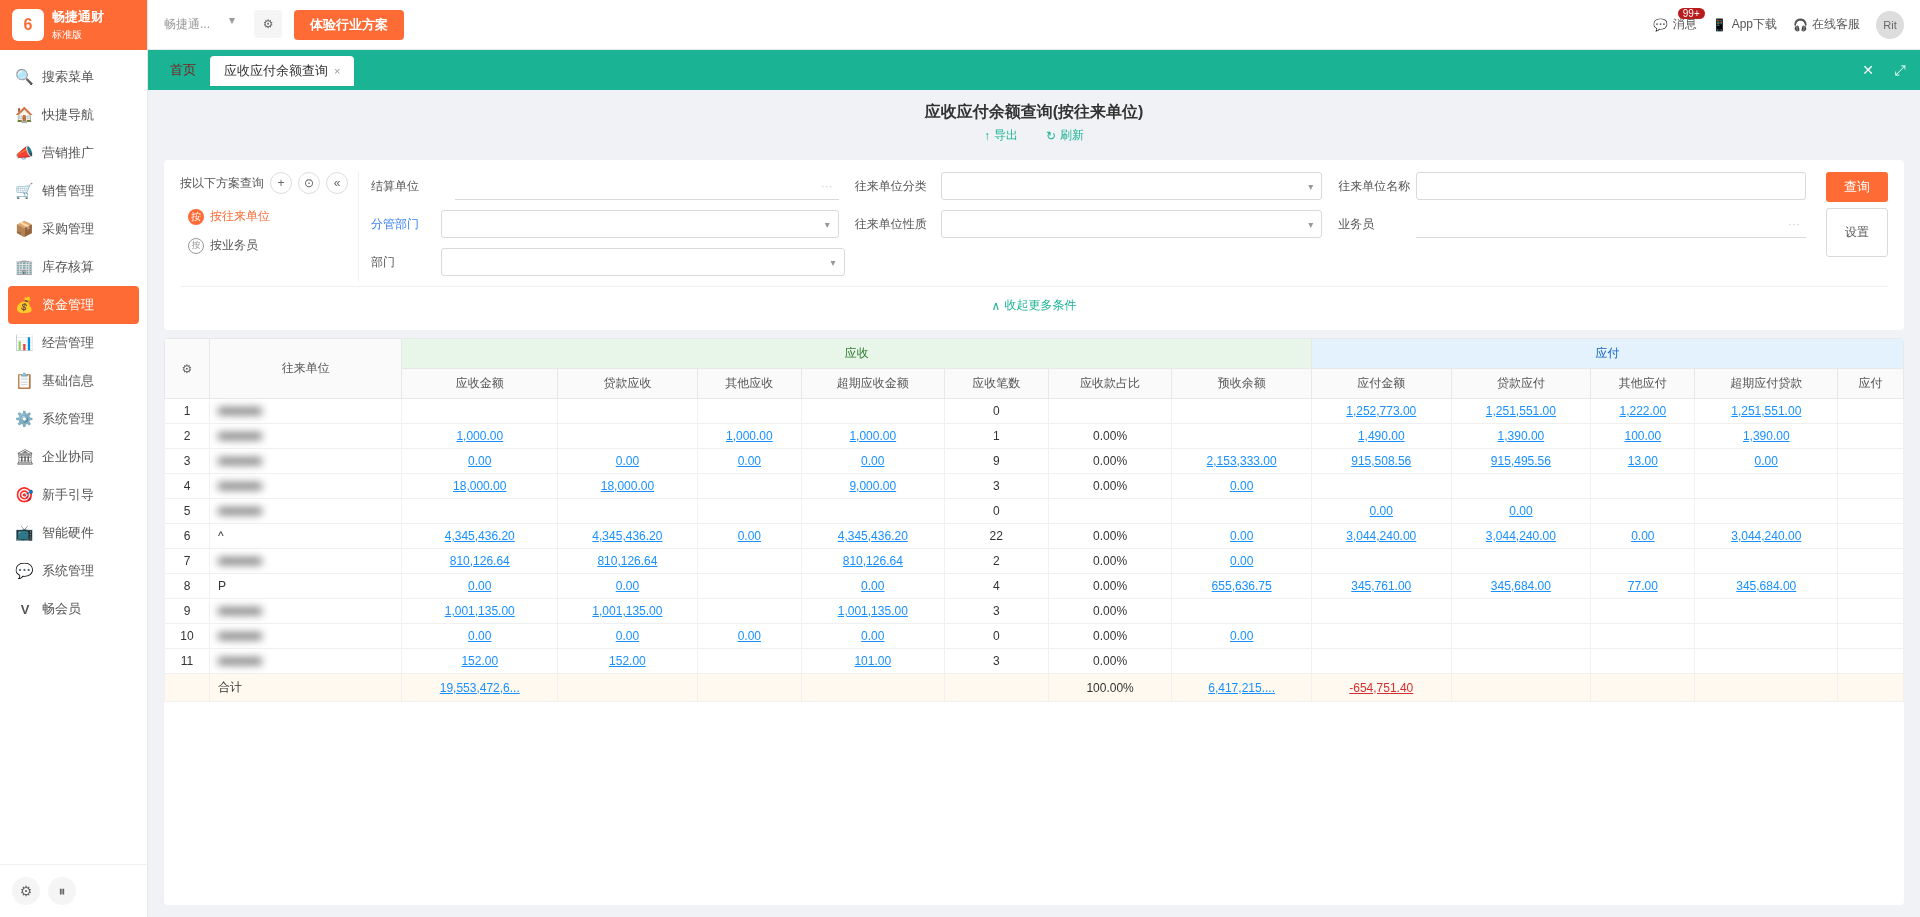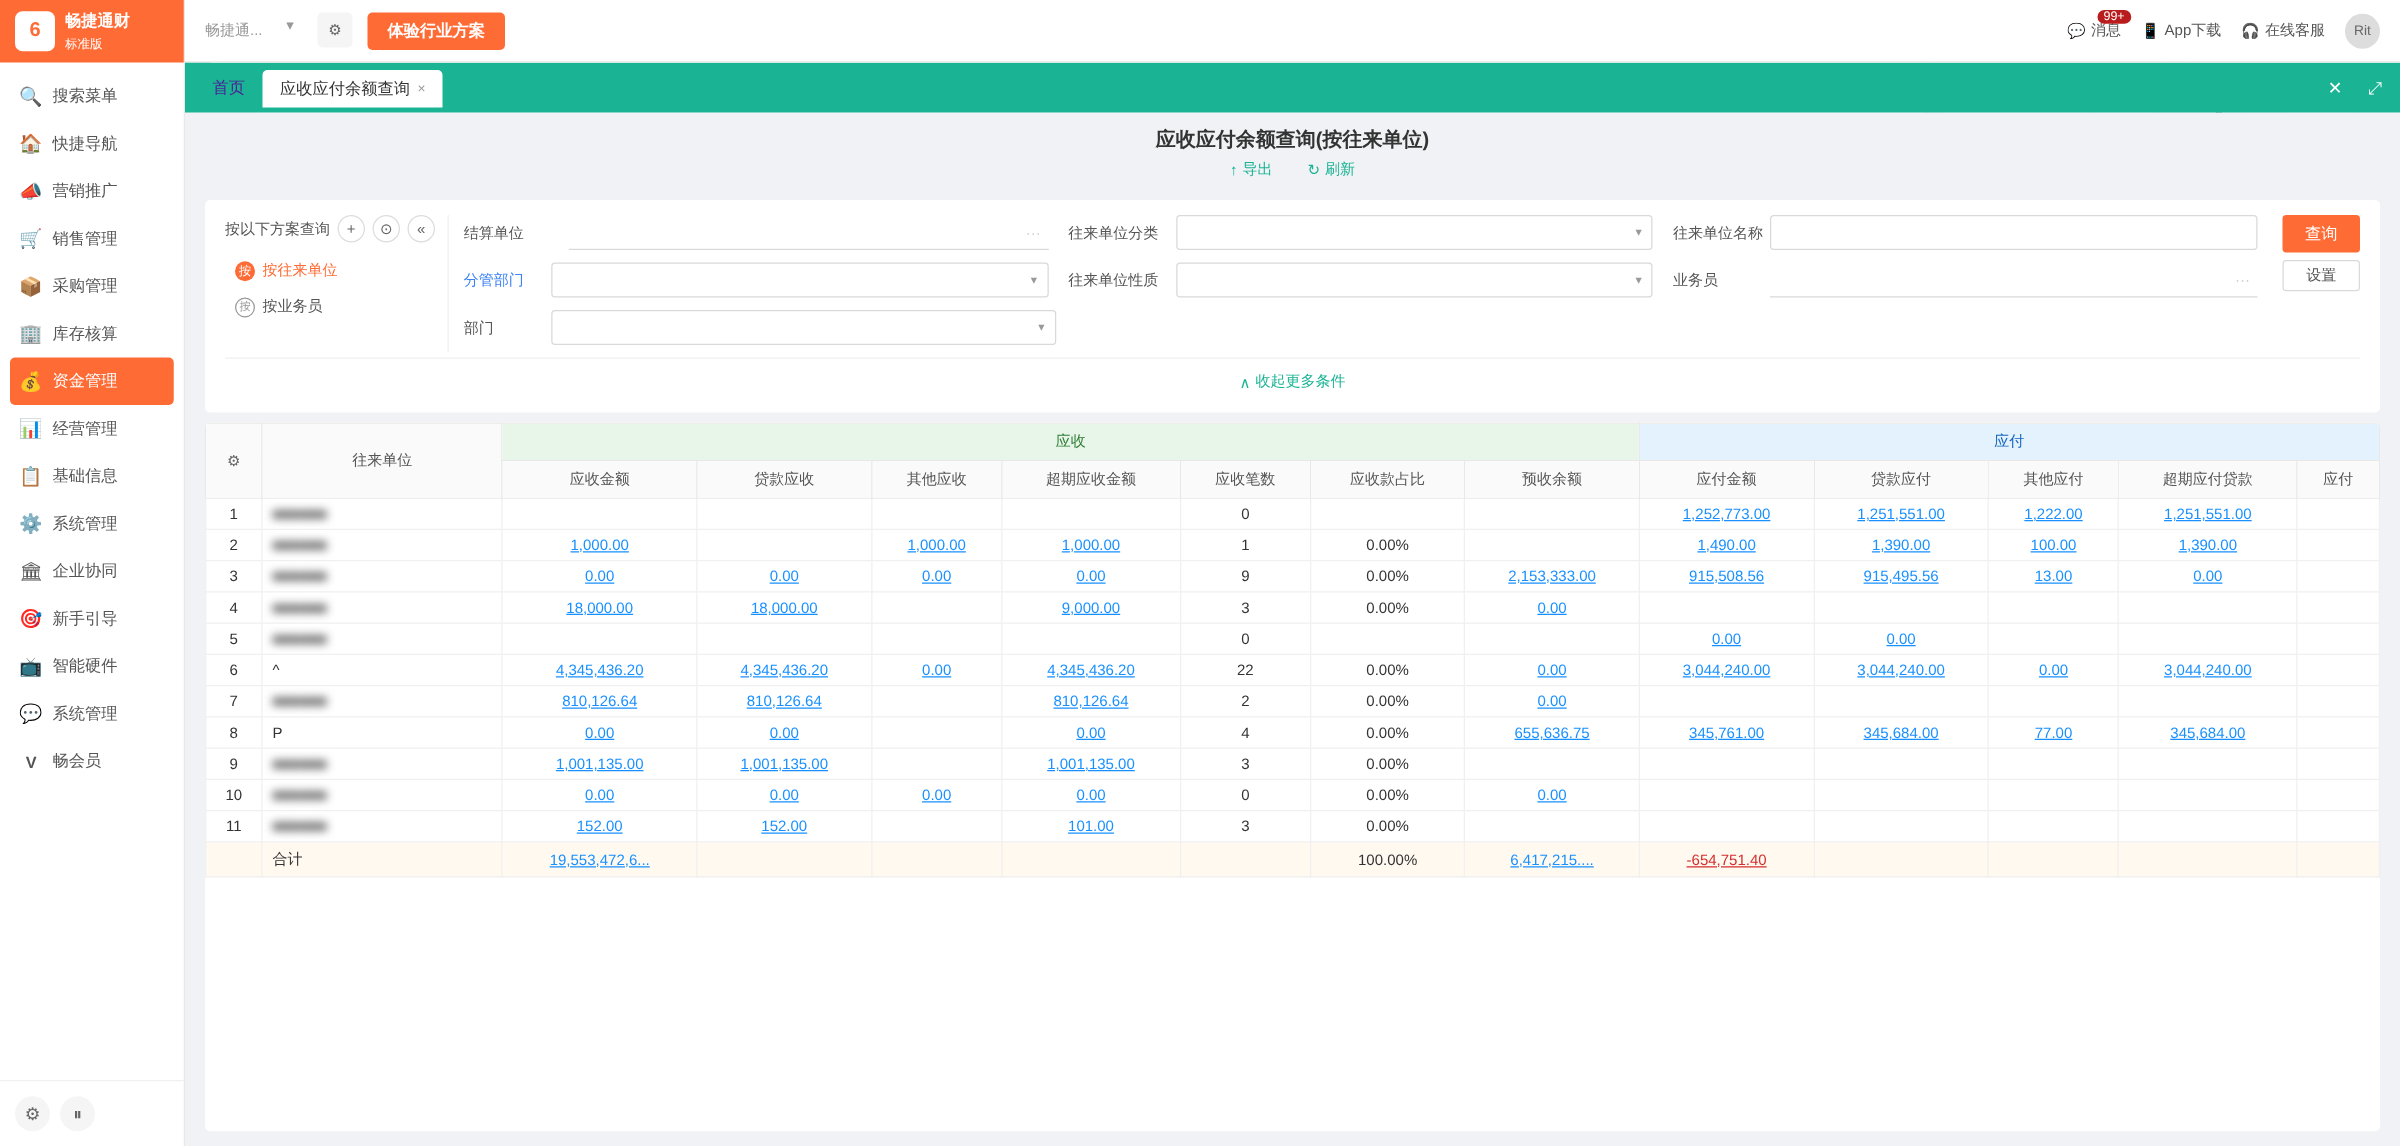--- a/index.html
+++ b/index.html
@@ -46,21 +46,21 @@
     
     .tab-bar {
       position: fixed; left: 148px; top: 50px; right: 0; height: 40px;
       background: #1ab394; z-index: 98;
       display: flex; align-items: center; padding: 0 8px;
     }
     .tab-item {
       display: flex; align-items: center; gap: 6px; padding: 6px 14px;
       font-size: 13px; cursor: pointer; border-radius: 4px 4px 0 0;
     }
-    .tab-item.home { color: #4c1d95; }
+    .tab-item.home { color: #7f1d1d; }
     .tab-item.active { background: #fff; color: #333; margin-top: 2px; }
     .tab-close { font-size: 11px; color: #999; cursor: pointer; }
     .tab-controls { margin-left: auto; display: flex; gap: 8px; }
     .tab-ctrl-btn { width: 24px; height: 24px; display: flex; align-items: center; justify-content: center; cursor: pointer; color: #fff; font-size: 14px; }
 
     
     .main-content {
       position: fixed; left: 148px; top: 90px; right: 0; bottom: 0;
       background: #f0f2f5; overflow: hidden;
     }
@@ -312,21 +312,21 @@
               <div style="flex:1; height:28px; border:1px solid #d9d9d9; border-radius:3px; display:flex; align-items:center; justify-content:space-between; padding:0 8px; cursor:pointer; background:#fff;">
                 <span></span>
                   <span style="color:#999;font-size:10px;">▾</span>
               </div>
             </div>
           </div>
         </div>
 
         <div style="display:flex; flex-direction:column; gap:6px; padding-left:8px; justify-content:flex-start; padding-top:0;">
           <button style="background:#ff6b35;color:#fff;border:none;padding:6px 18px;border-radius:3px;cursor:pointer;font-size:13px;">查询</button>
-          <button style="background:#fff;color:#555;border:1px solid #d9d9d9;padding:3px 16px;border-radius:3px;cursor:pointer;font-size:12px;">设置</button>
+          <button style="background:#fff;color:#555;border:1px solid #d9d9d9;padding:15px 16px;border-radius:3px;cursor:pointer;font-size:12px;">设置</button>
         </div>
       </div>
 
       <div style="border-top:1px solid #f0f0f0; margin-top:4px; padding-top:6px;">
         <div class="collapse-btn">
           <span>∧</span>
           <span>收起更多条件</span>
         </div>
       </div>
     </div>

